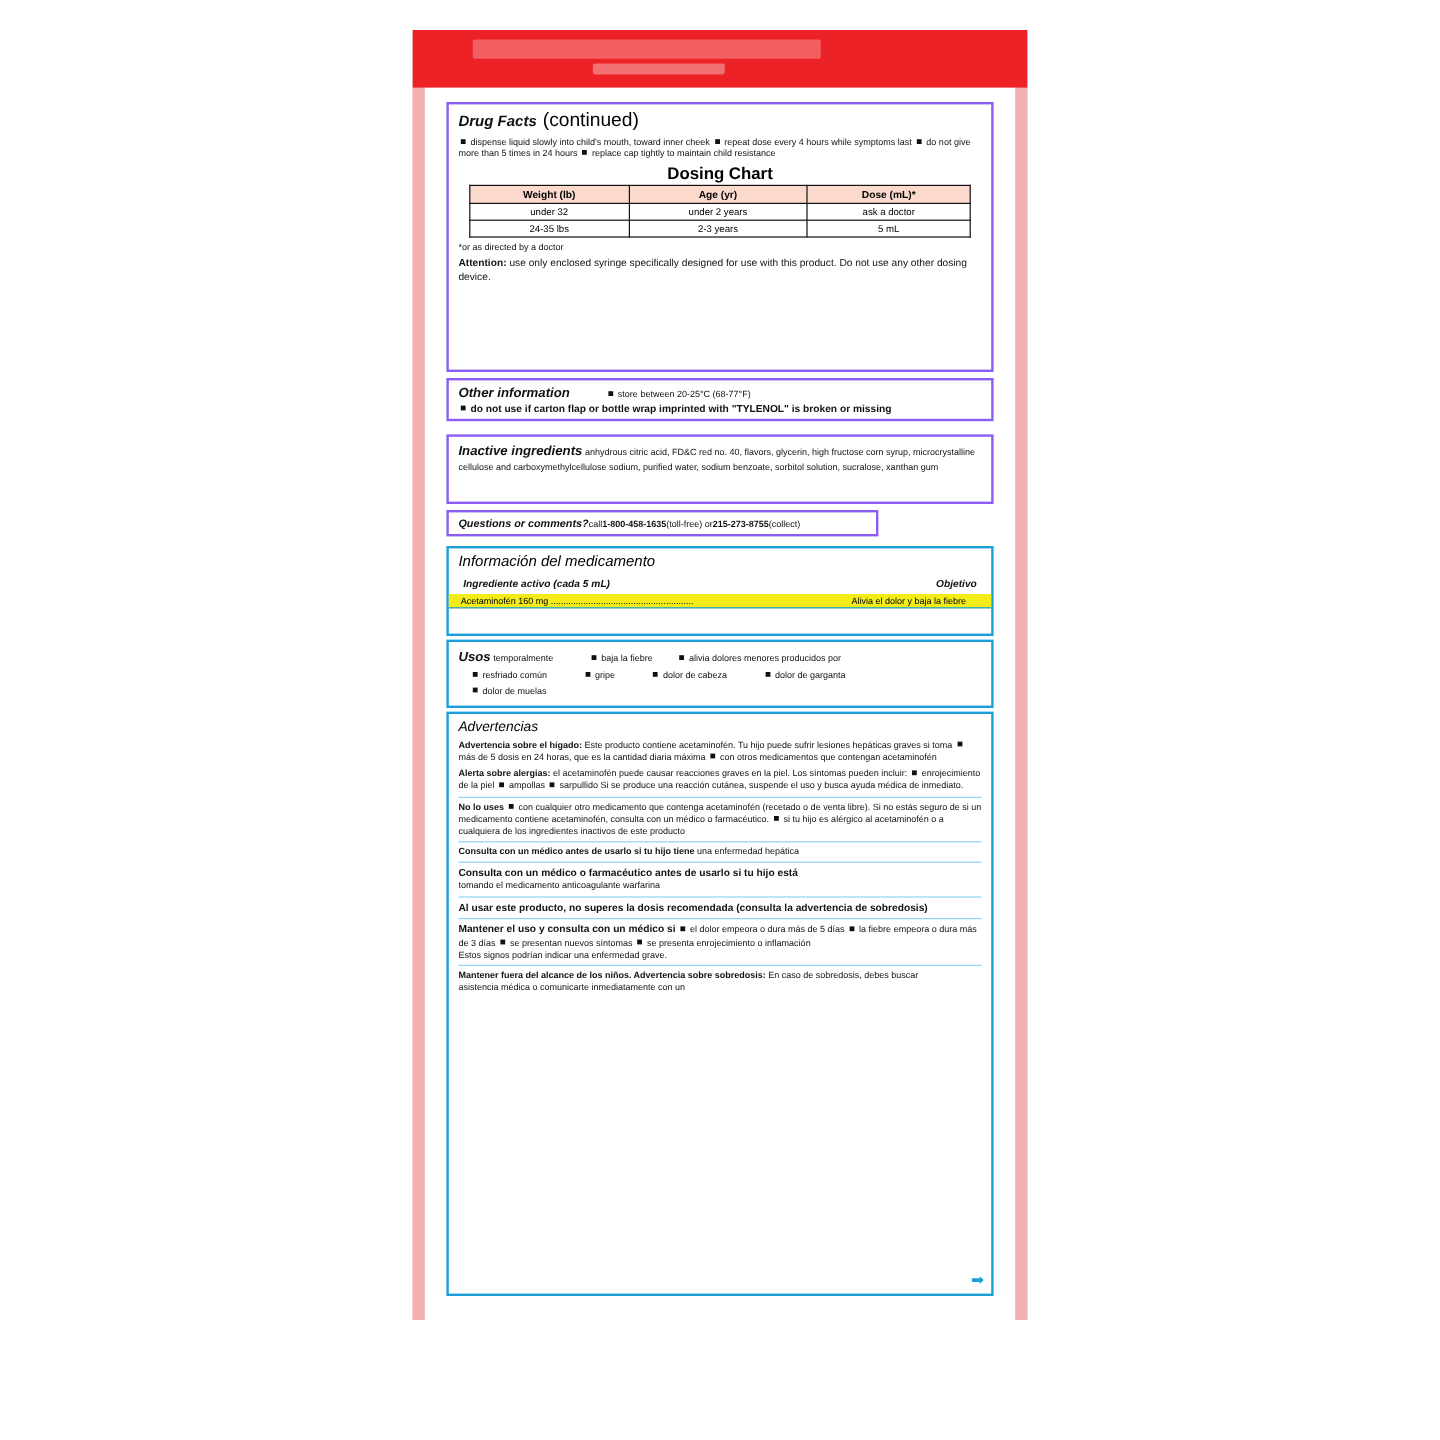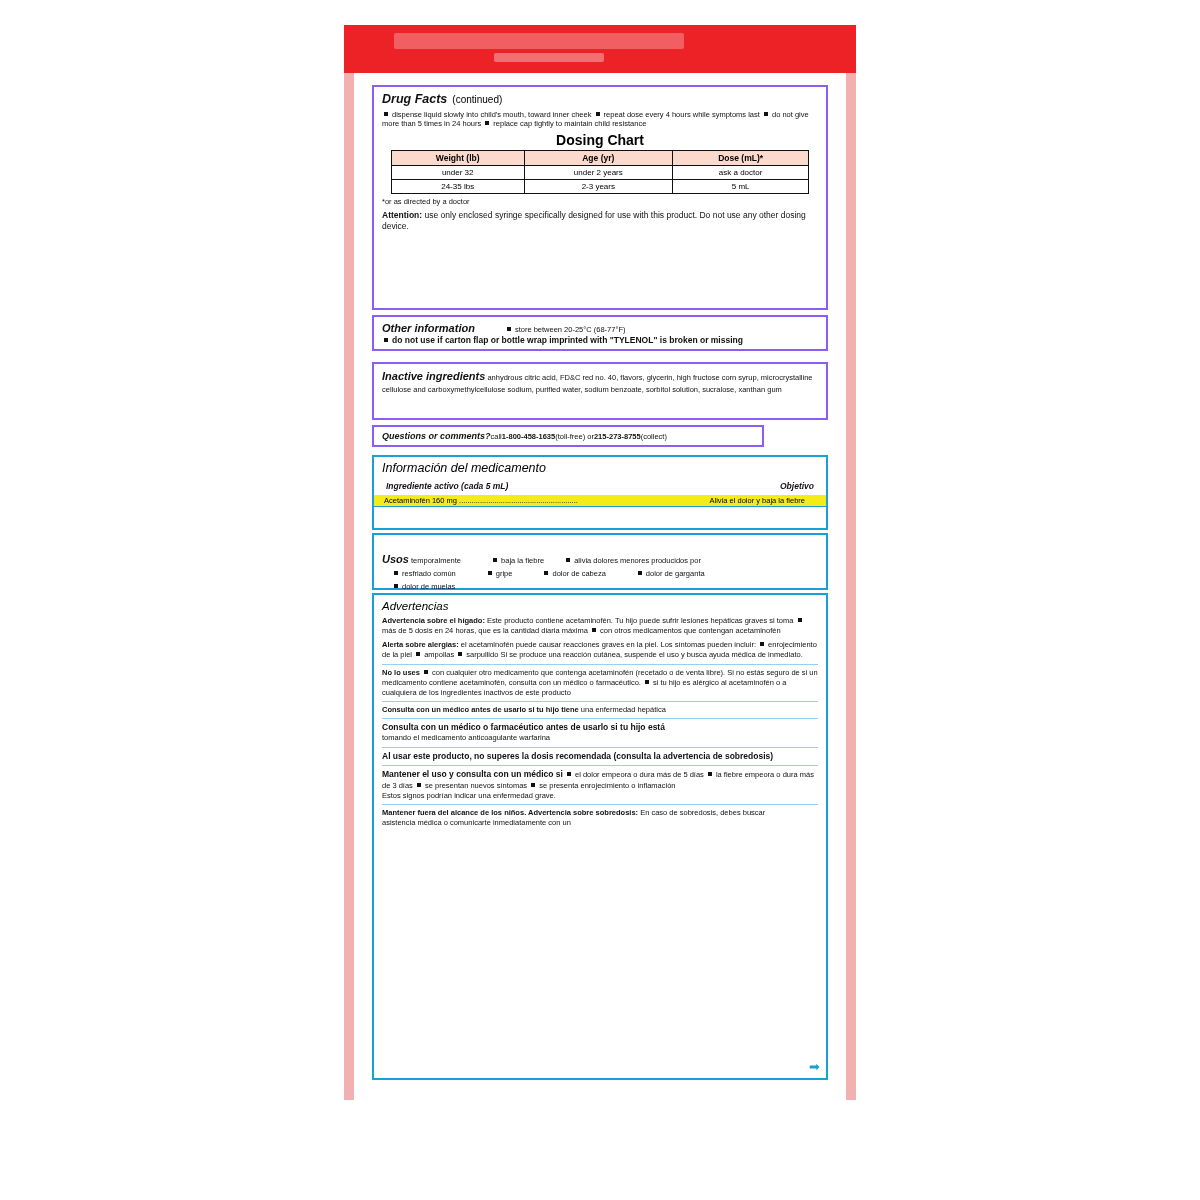--- a/index.html
+++ b/index.html
@@ -45,21 +45,21 @@
   }
   .red{border:2px solid #8b5cf6;}
   .blue{border:2px solid #1a9fd9;}
 
   .pad{padding:5px 8px 6px 8px;}
 
   
   .t{color:#111;line-height:1.22;}
   .xs{font-size:7.5px;}
   .sm{font-size:8.5px;}
-  .md{font-size:10px;}
+  .md{font-size:16px;}
   .b{font-weight:bold;}
   .i{font-style:italic;}
   .hdr-it{font-style:italic;font-weight:bold;font-size:12.5px;color:#111;}
   .hdr-it-sm{font-style:italic;font-weight:bold;font-size:11px;color:#111;}
   .bullet{display:inline-block;width:4px;height:4px;background:#111;vertical-align:middle;margin:0 4px 2px 2px;}
 
   
   .dose-title{text-align:center;font-weight:bold;font-size:14px;margin:4px 0 2px 0;}
   table.dose{
     width:96%;margin:0 auto;border-collapse:collapse;
@@ -149,21 +149,21 @@
       <span class="bullet"></span><span>do not use if carton flap or bottle wrap imprinted with "TYLENOL" is broken or missing</span>
     </div>
   </div>
 
   <div class="panel red pad" style="left:372px;top:362px;width:456px;height:58px;">
     <div class="t xs" style="line-height:1.45;">
       <span class="hdr-it-sm">Inactive ingredients</span><span> anhydrous citric acid, FD&amp;C red no. 40, flavors, glycerin, high fructose corn syrup, microcrystalline cellulose and carboxymethylcellulose sodium, purified water, sodium benzoate, sorbitol solution, sucralose, xanthan gum</span>
     </div>
   </div>
 
-  <div class="panel red" style="left:372px;top:425px;width:392px;height:22px;padding:4px 8px;">
+  <div class="panel red" style="left:372px;top:425px;width:360px;height:22px;padding:4px 8px;">
     <div class="t xs" style="display:flex;align-items:baseline;">
       <span class="b i" style="font-size:9px;">Questions or comments?</span>
       <span> call </span>
       <span class="b">1-800-458-1635</span>
       <span> (toll-free) or </span>
       <span class="b">215-273-8755</span>
       <span> (collect)</span>
     </div>
   </div>
 
@@ -173,21 +173,21 @@
       <span>Ingrediente activo (cada 5 mL)</span>
       <span>Objetivo</span>
     </div>
     <div class="hl" style="margin-top:4px;margin-left:-8px;margin-right:-8px;padding-left:10px;padding-right:21px;">
       <span>Acetaminofén 160 mg .........................................................</span>
       <span>Alivia el dolor y baja la fiebre</span>
     </div>
   </div>
 
   <div class="panel blue pad" style="left:372px;top:533px;width:456px;height:57px;">
-    <div class="t xs" style="margin-top:13px;">
+    <div class="t xs" style="margin-top:2px;">
       <span class="b i" style="font-size:11px;">Usos</span><span> temporalmente</span>
       <span style="margin-left:28px;"><span class="bullet"></span><span>baja la fiebre</span></span>
       <span style="margin-left:18px;"><span class="bullet"></span><span>alivia dolores menores producidos por</span></span>
     </div>
     <div class="t xs indent" style="margin-top:3px;display:flex;gap:30px;">
       <span><span class="bullet"></span><span>resfriado común</span></span>
       <span><span class="bullet"></span><span>gripe</span></span>
       <span><span class="bullet"></span><span>dolor de cabeza</span></span>
       <span><span class="bullet"></span><span>dolor de garganta</span></span>
     </div>

